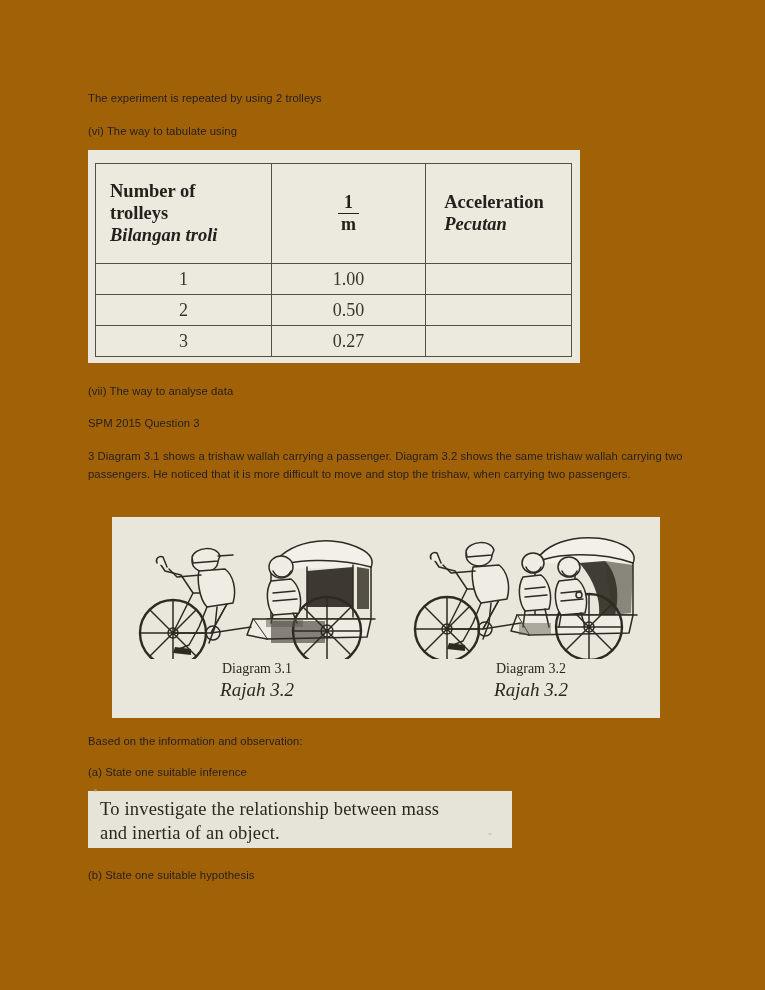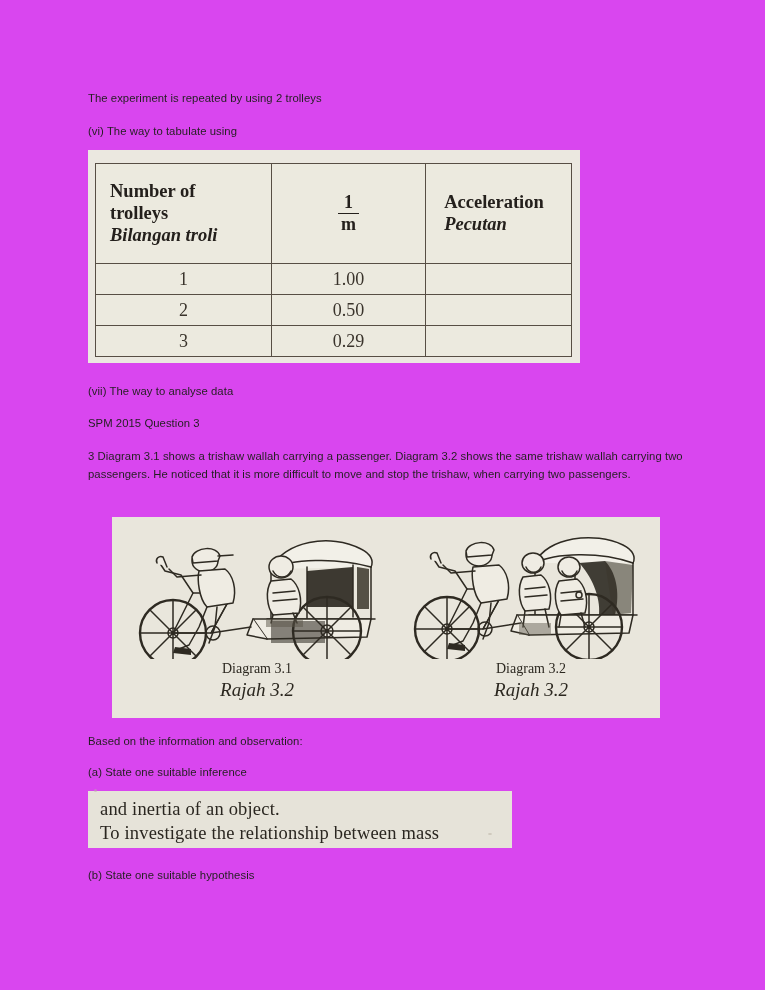--- a/index.html
+++ b/index.html
@@ -13,21 +13,21 @@
     height: 990px;
     position: relative;
     font-family: "Liberation Sans", sans-serif;
     color: #1a1a1a;
     overflow: hidden;
   }
 
   .page {
     position: absolute;
     inset: 0;
-    background: #d946ef;
+    background: #a16207;
   }
 
   
   .para {
     position: absolute;
     left: 88px;
     font-size: 11.3px;
     line-height: 17.5px;
     color: #231f20;
     letter-spacing: 0.005em;
@@ -206,21 +206,21 @@
           <td class="data-cell">1.00</td>
           <td class="data-cell blank"></td>
         </tr>
         <tr>
           <td class="data-cell">2</td>
           <td class="data-cell">0.50</td>
           <td class="data-cell blank"></td>
         </tr>
         <tr>
           <td class="data-cell">3</td>
-          <td class="data-cell">0.29</td>
+          <td class="data-cell">0.27</td>
           <td class="data-cell blank"></td>
         </tr>
       </tbody>
     </table>
   </div>
 
   <div class="para" style="top:383px;">(vii) The way to analyse data</div>
 
   <div class="para" style="top:415px;">SPM 2015 Question 3</div>
 
@@ -339,21 +339,21 @@
       <div class="fig-caption cap-l2">Rajah 3.2</div>
     </div>
 
   </div>
 
   <div class="para" style="top:733px;">Based on the information and observation:</div>
 
   <div class="para" style="top:764px;">(a) State one suitable inference</div>
 
   <div class="answer-box">
+    <div>To investigate the relationship between mass</div>
     <div>and inertia of an object.</div>
-    <div>To investigate the relationship between mass</div>
     <div class="speck" style="left:6px; top:-2px; width:3px; height:3px;"></div>
     <div class="speck" style="left:400px; top:42px; width:4px; height:2px;"></div>
   </div>
 
   <div class="para" style="top:867px;">(b) State one suitable hypothesis</div>
 
 </div>
 
 </body></html>

